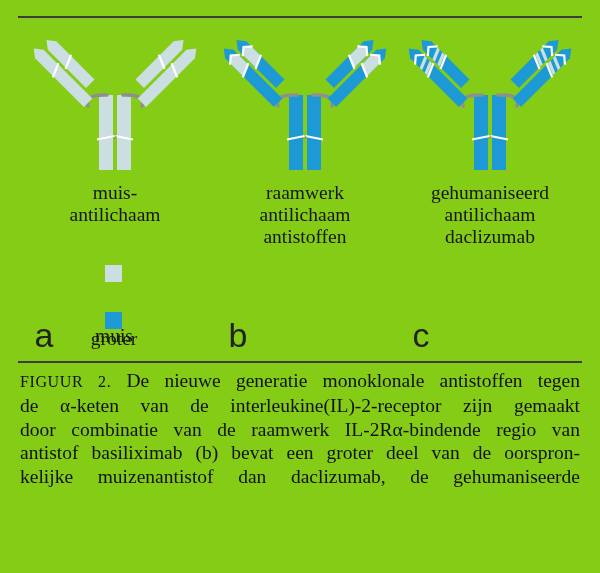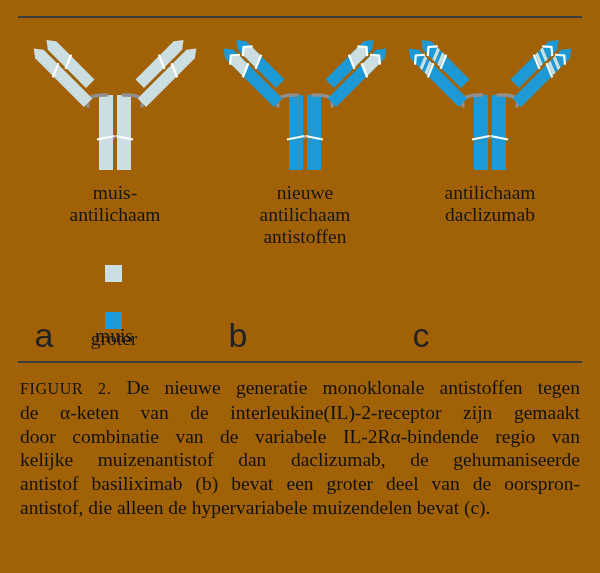--- a/index.html
+++ b/index.html
@@ -1,17 +1,17 @@
 <!DOCTYPE html>
 <html><head>
 <meta charset="utf-8">
 <style>
   html,body{margin:0;padding:0;background:#fff;}
   .page{
-    position:relative;width:600px;height:573px;background:#a16207;overflow:hidden;
+    position:relative;width:600px;height:573px;background:#84cc16;overflow:hidden;
     font-family:"Liberation Serif","DejaVu Serif",serif;color:#141414;
   }
   .rule{position:absolute;left:18px;width:564px;height:2px;background:#3d3d3d;}
   .rule.top{top:16px;}
   .rule.mid{top:361px;}
   .antibody{position:absolute;top:26px;width:180px;height:230px;}
   .antibody.a0{left:25px;}
   .antibody.a1{left:215px;}
   .antibody.a2{left:400px;}
   .ab-art{position:absolute;top:0;left:0;width:180px;height:150px;}
@@ -30,21 +30,21 @@
   .legend-label.l0{top:281px;margin-top:44px;}
   .legend-label.l1{top:328px;}
   .panel-letter{
     position:absolute;top:318px;transform:translateX(-50%);
     font-family:"Liberation Sans","DejaVu Sans",sans-serif;
     font-size:34px;line-height:34px;color:#222;
   }
   .panel-letter.pa{left:44px;}
   .panel-letter.pb{left:238px;}
   .panel-letter.pc{left:421px;}
-  .caption{position:absolute;left:20px;top:369px;width:560px;font-size:19.5px;line-height:23.8px;color:#111;margin-top:7px;}
+  .caption{position:absolute;left:20px;top:369px;width:560px;font-size:19.5px;line-height:23.8px;color:#111;}
   .cap-line{text-align:justify;text-align-last:justify;}
   .cap-line.last{text-align-last:auto;}
   .sc{font-size:16px;letter-spacing:0.6px;}
 </style>
 </head>
 <body>
 
 <div class="page">
   <div class="rule top" style="background: rgb(61, 61, 61);"></div>
 
@@ -103,21 +103,21 @@
             <polygon points="46,0 58,0 64,6 58,12 40,12" fill="#cbdee1"></polygon>
             <polyline points="58,-1 64,6 58,13" fill="none" stroke="#ffffff" stroke-width="2.2"></polyline>
             <line x1="40" y1="13" x2="46" y2="-1" stroke="#ffffff" stroke-width="2.2"></line>
             <polygon points="0,15 69,15 77,21 69,27 0,27" fill="#1d9ad5"></polygon>
             <polygon points="49,15 61,15 67,21 61,27 43,27" fill="#cbdee1"></polygon>
             <polyline points="61,14 67,21 61,28" fill="none" stroke="#ffffff" stroke-width="2.2"></polyline>
             <line x1="43" y1="28" x2="49" y2="14" stroke="#ffffff" stroke-width="2.2"></line>
           </g>
         </svg></div>
     <div class="ab-label">
-        <div>nieuwe</div>
+        <div>raamwerk</div>
         <div>antilichaam</div>
         <div>antistoffen</div>
       </div>
   </div>
   <div class="antibody a2">
     <div class="ab-art"><svg viewBox="0 0 180 150" width="180" height="150">
           <rect x="74" y="69" width="14" height="75" fill="#1d9ad5"></rect>
           <rect x="92" y="69" width="14" height="75" fill="#1d9ad5"></rect>
           <line x1="72" y1="113.5" x2="89.5" y2="110" stroke="#ffffff" stroke-width="2.2"></line>
           <line x1="90.5" y1="110" x2="108" y2="113.5" stroke="#ffffff" stroke-width="2.2"></line>
@@ -145,20 +145,21 @@
             <polyline points="58,-1 64,6 58,13" fill="none" stroke="#ffffff" stroke-width="2.2"></polyline>
             <line x1="40" y1="13" x2="46" y2="-1" stroke="#ffffff" stroke-width="2.2"></line>
             <polygon points="0,15 69,15 77,21 69,27 0,27" fill="#1d9ad5"></polygon>
             <polygon points="57,15 60.5,15 55.5,27 52,27" fill="#cbdee1"></polygon>
             <polygon points="50,15 53.5,15 48.5,27 45,27" fill="#cbdee1"></polygon>
             <polyline points="61,14 67,21 61,28" fill="none" stroke="#ffffff" stroke-width="2.2"></polyline>
             <line x1="43" y1="28" x2="49" y2="14" stroke="#ffffff" stroke-width="2.2"></line>
           </g>
         </svg></div>
     <div class="ab-label">
+        <div>gehumaniseerd</div>
         <div>antilichaam</div>
         <div>daclizumab</div>
       </div>
   </div>
 
   <div class="legend">
     <div class="swatch s0" style="background: rgb(203, 222, 225);"></div>
     <div class="legend-label l0">muis</div>
     <div class="swatch s1" style="background: rgb(29, 154, 213);"></div>
     <div class="legend-label l1">groter</div>
@@ -166,18 +167,17 @@
 
   <div class="panel-letter pa">a</div>
   <div class="panel-letter pb">b</div>
   <div class="panel-letter pc">c</div>
 
   <div class="rule mid" style="background: rgb(61, 61, 61);"></div>
 
   <div class="caption">
       <div class="cap-line"><span class="sc">FIGUUR 2.</span> De nieuwe generatie monoklonale antistoffen tegen</div>
       <div class="cap-line">de α-keten van de interleukine(IL)-2-receptor zijn gemaakt</div>
-      <div class="cap-line">door combinatie van de variabele IL-2Rα-bindende regio van</div>
+      <div class="cap-line">door combinatie van de raamwerk IL-2Rα-bindende regio van</div>
+      <div class="cap-line">antistof basiliximab (b) bevat een groter deel van de oorspron-</div>
       <div class="cap-line">kelijke muizenantistof dan daclizumab, de gehumaniseerde</div>
-      <div class="cap-line">antistof basiliximab (b) bevat een groter deel van de oorspron-</div>
-      <div class="cap-line last">antistof, die alleen de hypervariabele muizendelen bevat (c).</div>
     </div>
 </div>
 
 </body></html>

